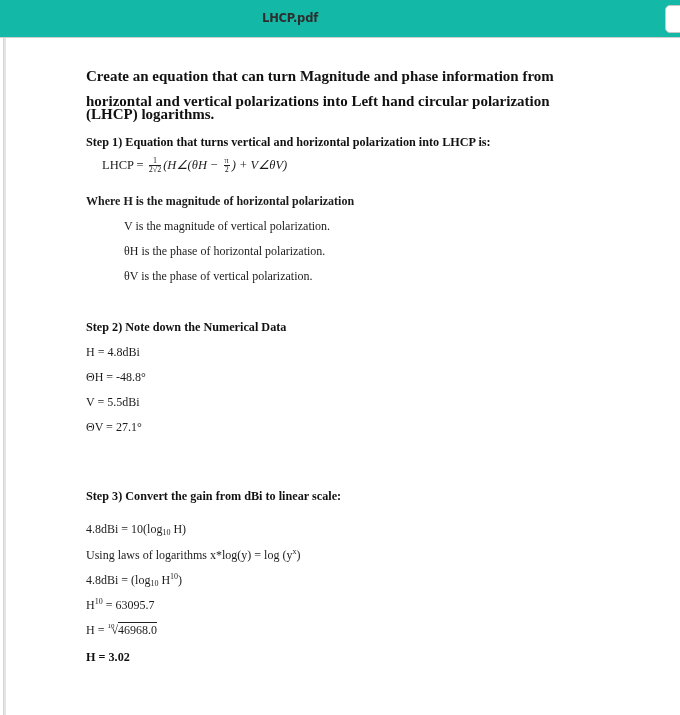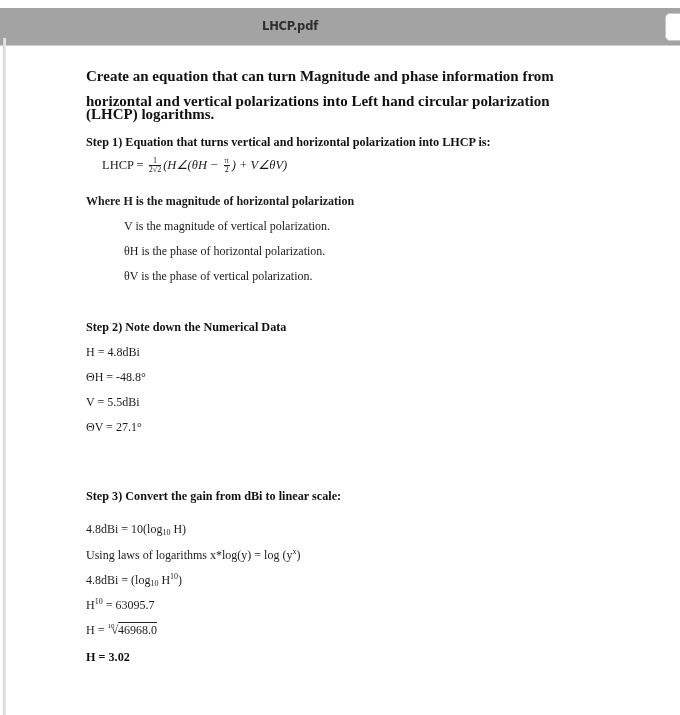--- a/index.html
+++ b/index.html
@@ -1,21 +1,21 @@
 <!DOCTYPE html>
 <html><head>
   <meta charset="utf-8">
   <style>
     * { box-sizing: border-box; margin: 0; padding: 0; }
     html, body { width: 680px; height: 715px; overflow: hidden; background: #ffffff; }
     body { position: relative; font-family: "Liberation Serif", serif; color: #1a1a1a; }
 
     .titlebar {
-      position: absolute; left: 0; top: 8px; width: 680px; height: 38px;
-      background: #a3a3a3; border-bottom: 1px solid #cfcfcf;
+      position: absolute; left: 0; top: 0; width: 680px; height: 38px;
+      background: #14b8a6; border-bottom: 1px solid #cfcfcf;
     }
     .titlebar .title {
       position: absolute; left: 0; width: 580px; top: 11px; text-align: center;
       font-family: "DejaVu Sans", sans-serif; font-weight: bold; font-size: 11.5px; color: #2e2e2e;
       letter-spacing: -0.2px;
     }
     .titlebar .search-box {
       position: absolute; left: 665px; top: 5px; width: 30px; height: 28px;
       background: #ffffff; border: 1px solid #c8c8c8; border-radius: 5px;
     }

